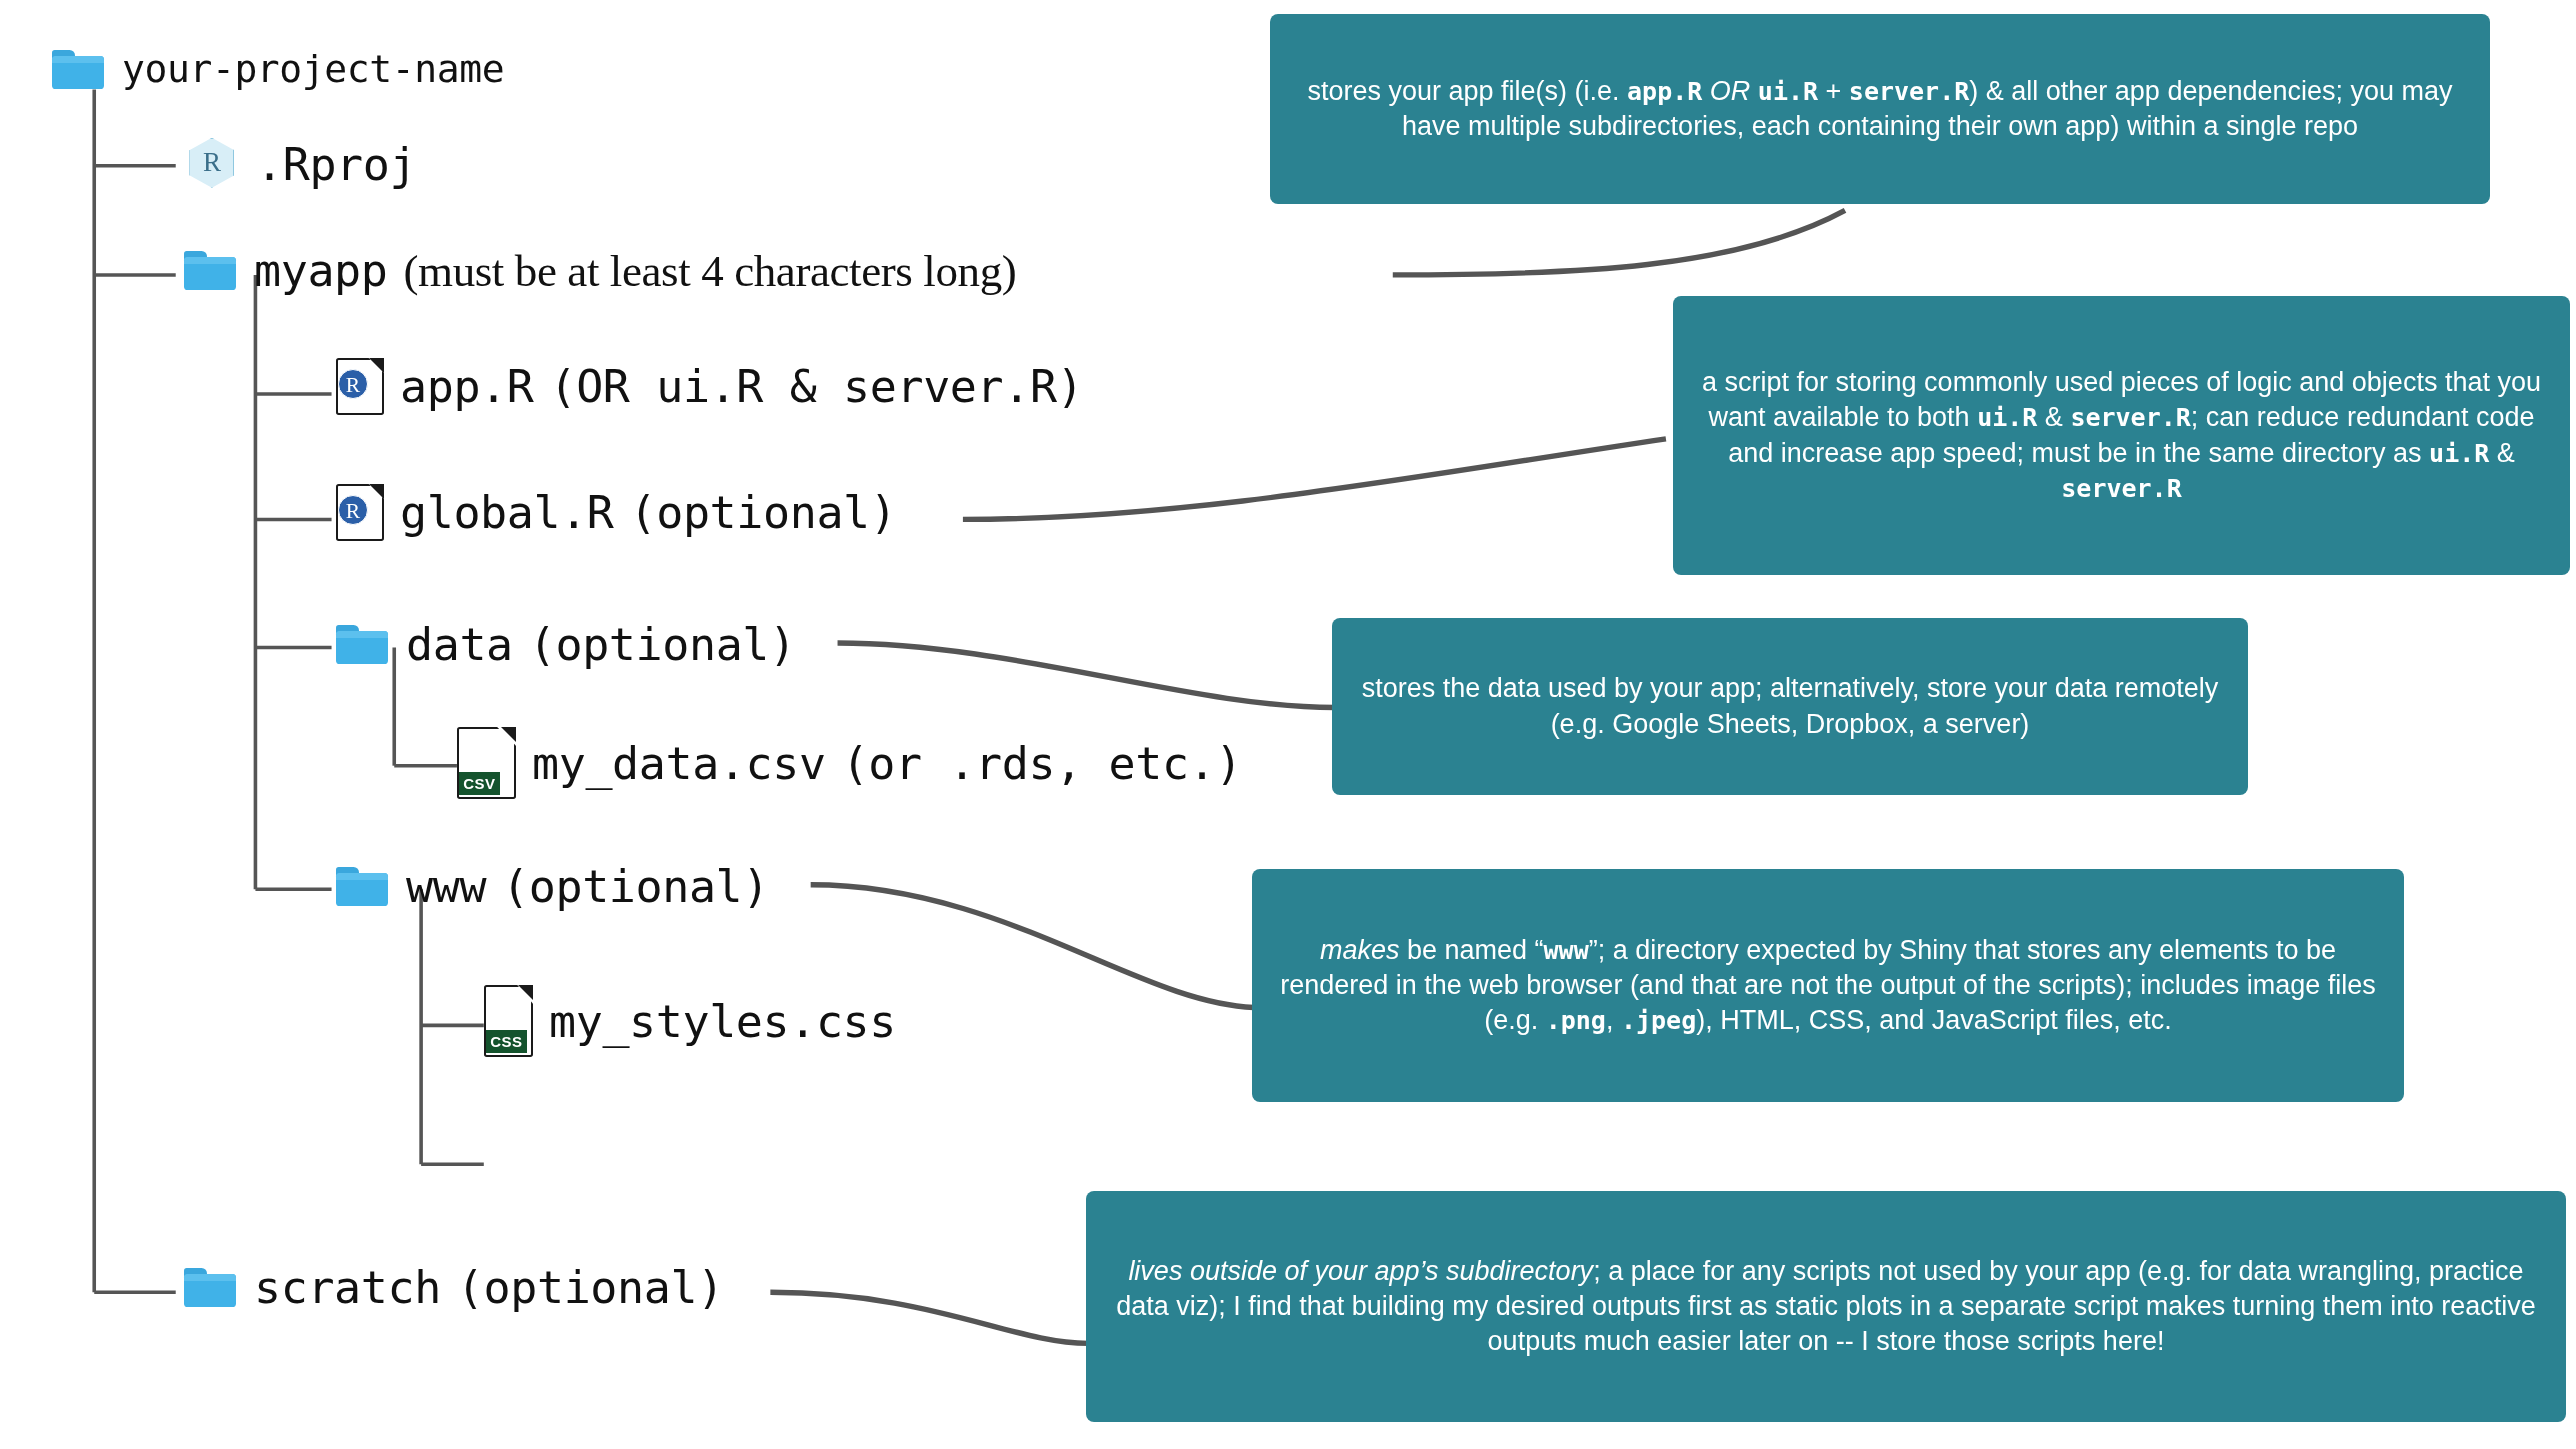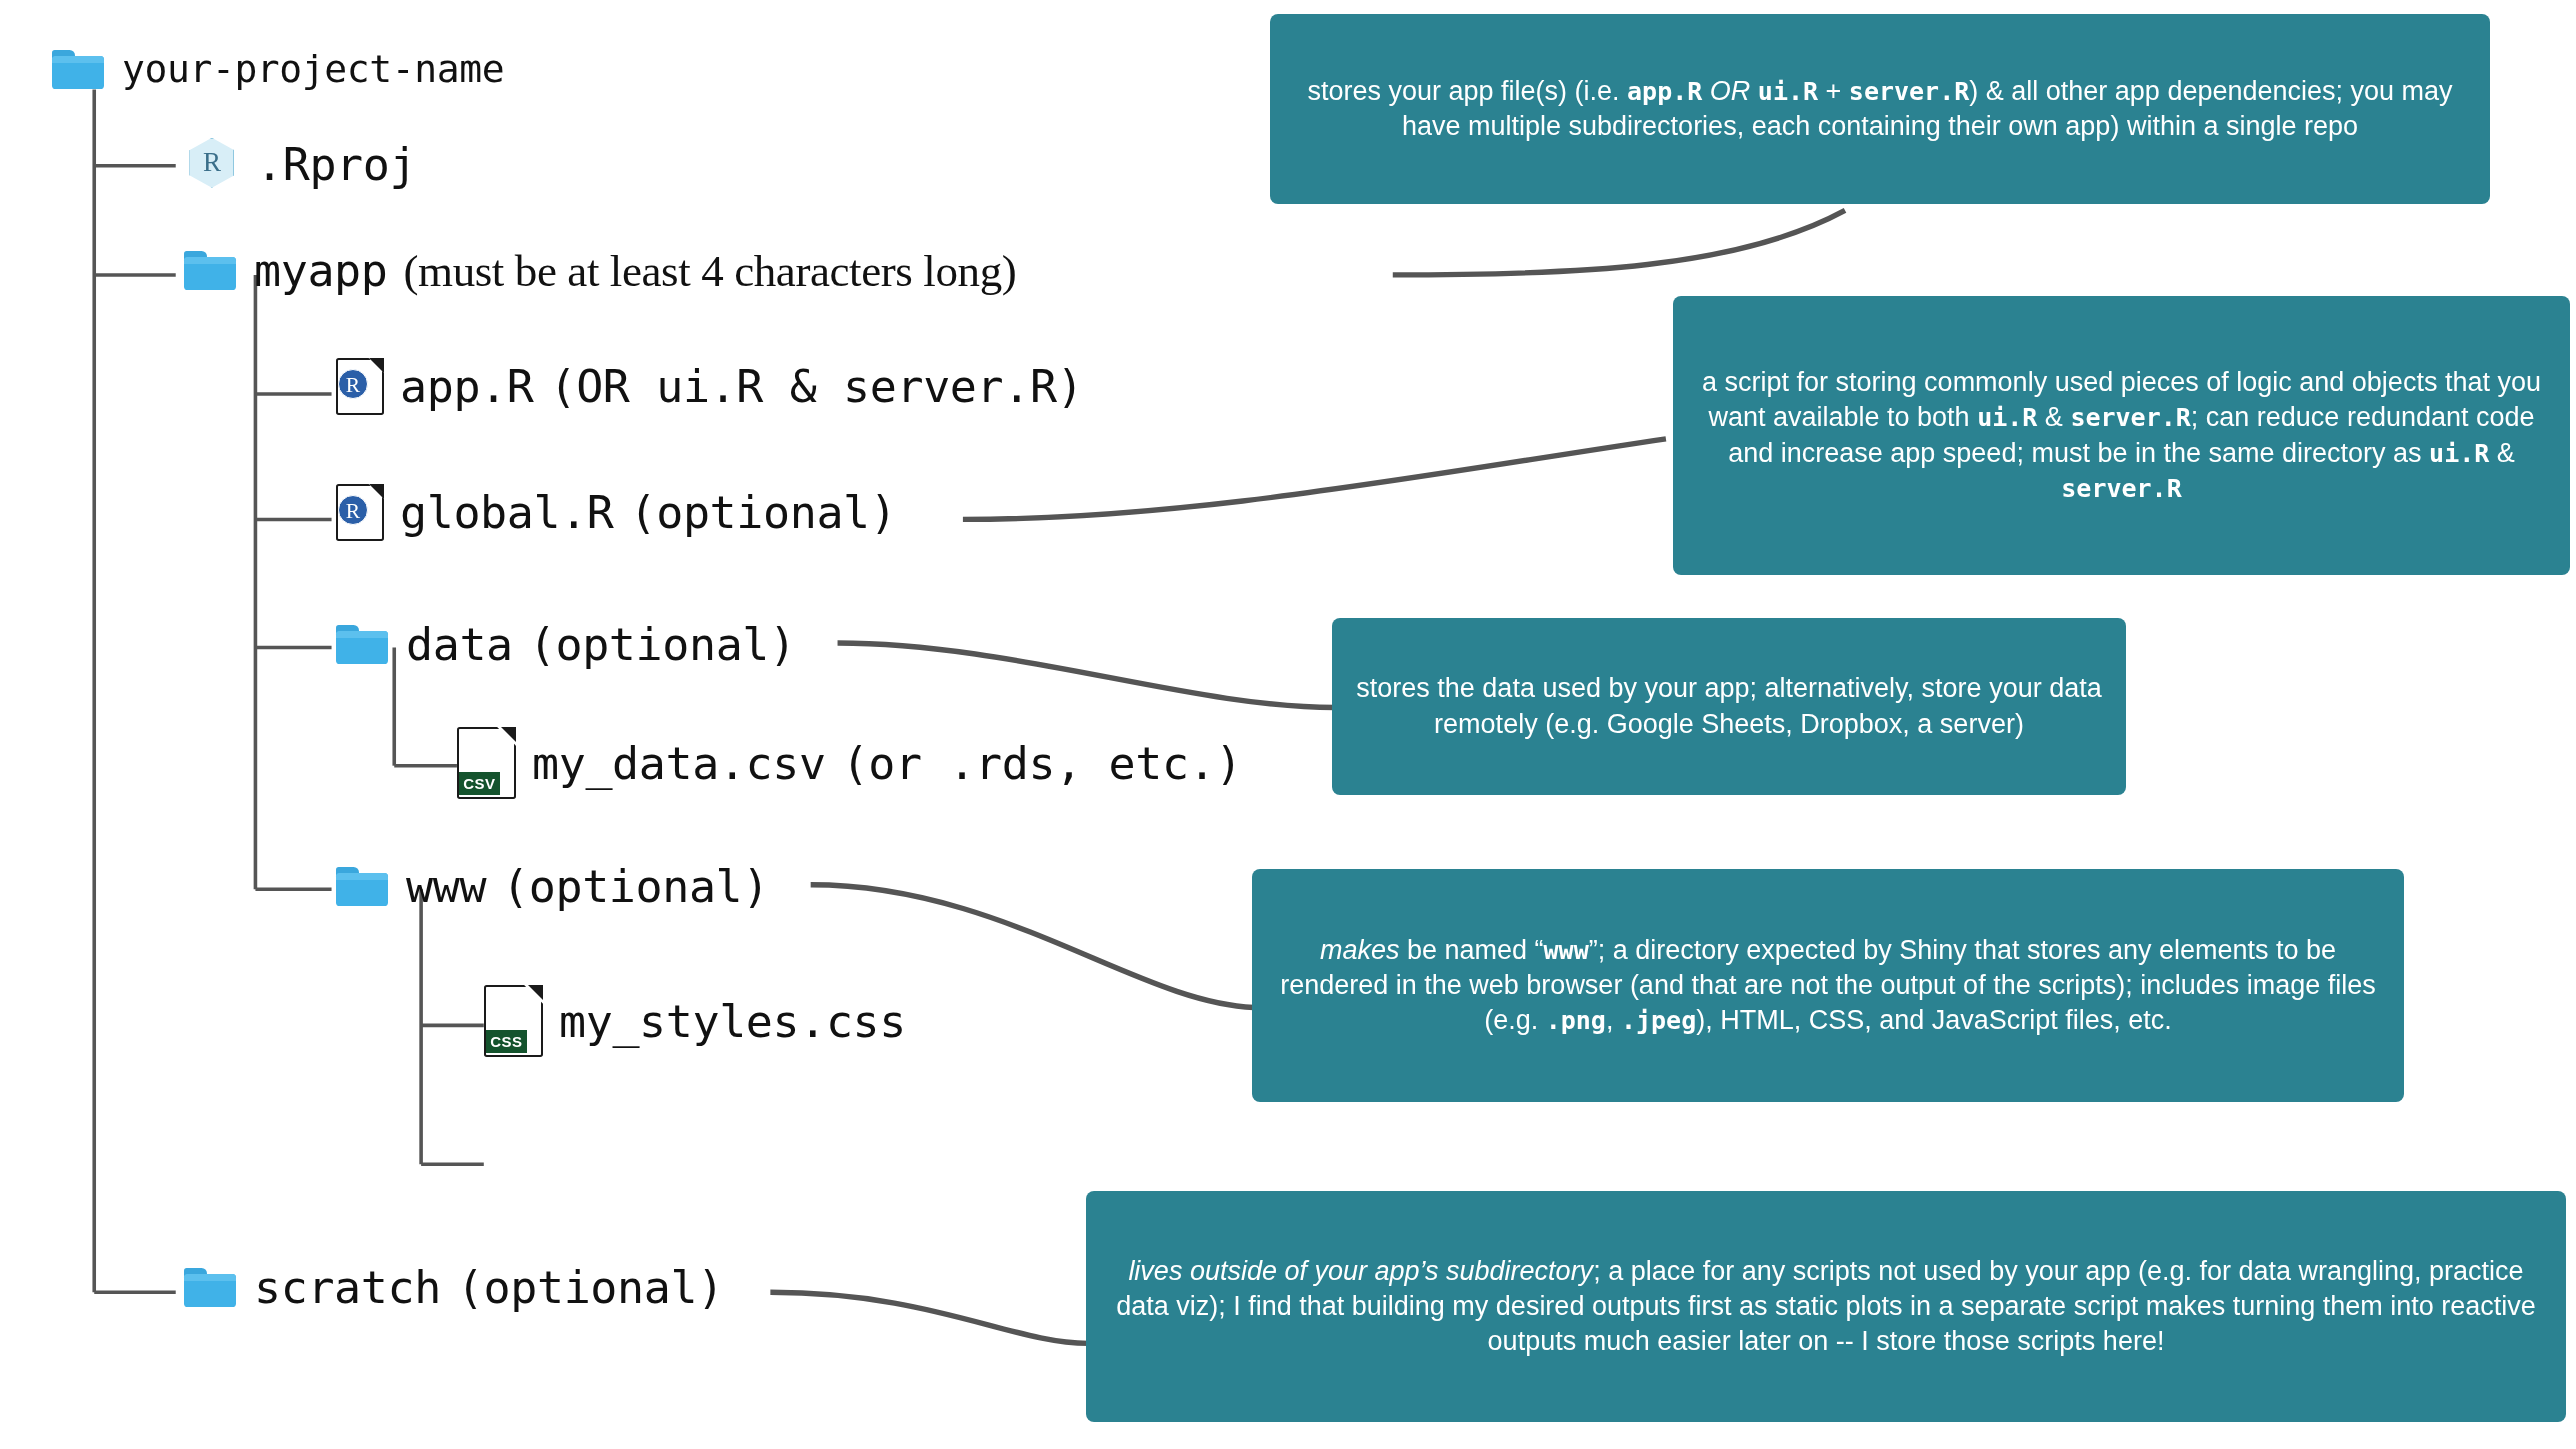--- a/index.html
+++ b/index.html
@@ -292,21 +292,21 @@
   <div class="node" style="left:336px; top:860px;">
     <span class="folder">
         <span class="tab"></span>
         <span class="body"></span>
       </span>
     <span class="label">www</span>
     <span class="label ital" style="margin-left:16px;">(optional)</span>
   </div>
 
   <div class="node" style="left:484px; top:985px;">
-    <span class="fileicon" style="width:59px;height:72px;">
+    <span class="fileicon" style="width:49px;height:72px;">
       <span class="page"></span>
         <span class="fold"></span>
       <span class="badge">CSS</span>
     </span>
     <span class="label">my_styles.css</span>
   </div>
 
 
   <div class="node" style="left:184px; top:1261px;">
     <span class="folder">
@@ -322,21 +322,21 @@
       stores your app file(s) (i.e. <span class="mono">app.R</span> <span class="ital">OR</span> <span class="mono">ui.R</span> + <span class="mono">server.R</span>) &amp; all other app dependencies; you may have multiple subdirectories, each containing their own app) within a single repo
     </span>
   </div>
 
   <div class="callout" style="left:1673px; top:296px; width:897px; height:279px;">
     <span>
       a script for storing commonly used pieces of logic and objects that you want available to both <span class="mono">ui.R</span> &amp; <span class="mono">server.R</span>; can reduce redundant code and increase app speed; must be in the same directory as <span class="mono">ui.R</span> &amp; <span class="mono">server.R</span>
     </span>
   </div>
 
-  <div class="callout" style="left:1332px; top:618px; width:794px; height:177px;">
+  <div class="callout" style="left:1332px; top:618px; width:916px; height:177px;">
     <span>stores the data used by your app; alternatively, store your data remotely (e.g. Google Sheets, Dropbox, a server)</span>
   </div>
 
   <div class="callout" style="left:1252px; top:869px; width:1152px; height:233px;">
     <span>
       <span class="ital">makes</span> be named “<span class="mono">www</span>”; a directory expected by Shiny that stores any elements to be rendered in the web browser (and that are not the output of the scripts); includes image files (e.g. <span class="mono">.png</span>, <span class="mono">.jpeg</span>), HTML, CSS, and JavaScript files, etc.
     </span>
   </div>
 
   <div class="callout" style="left:1086px; top:1191px; width:1480px; height:231px;">

